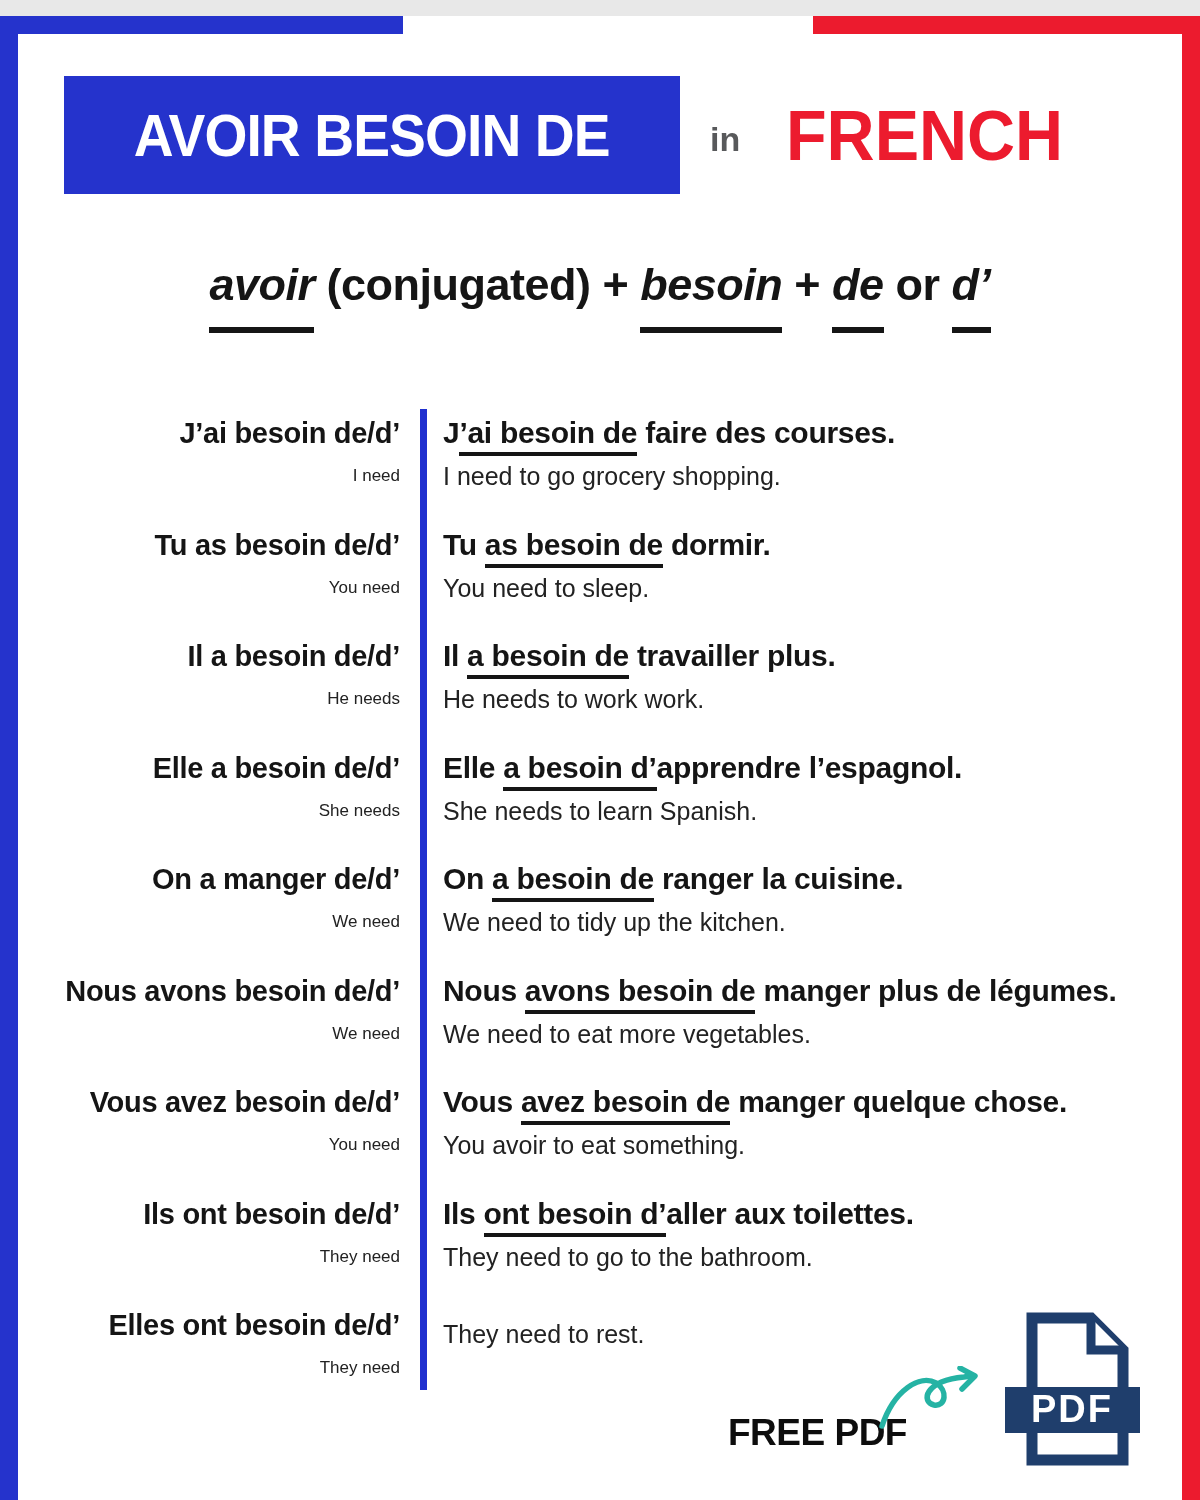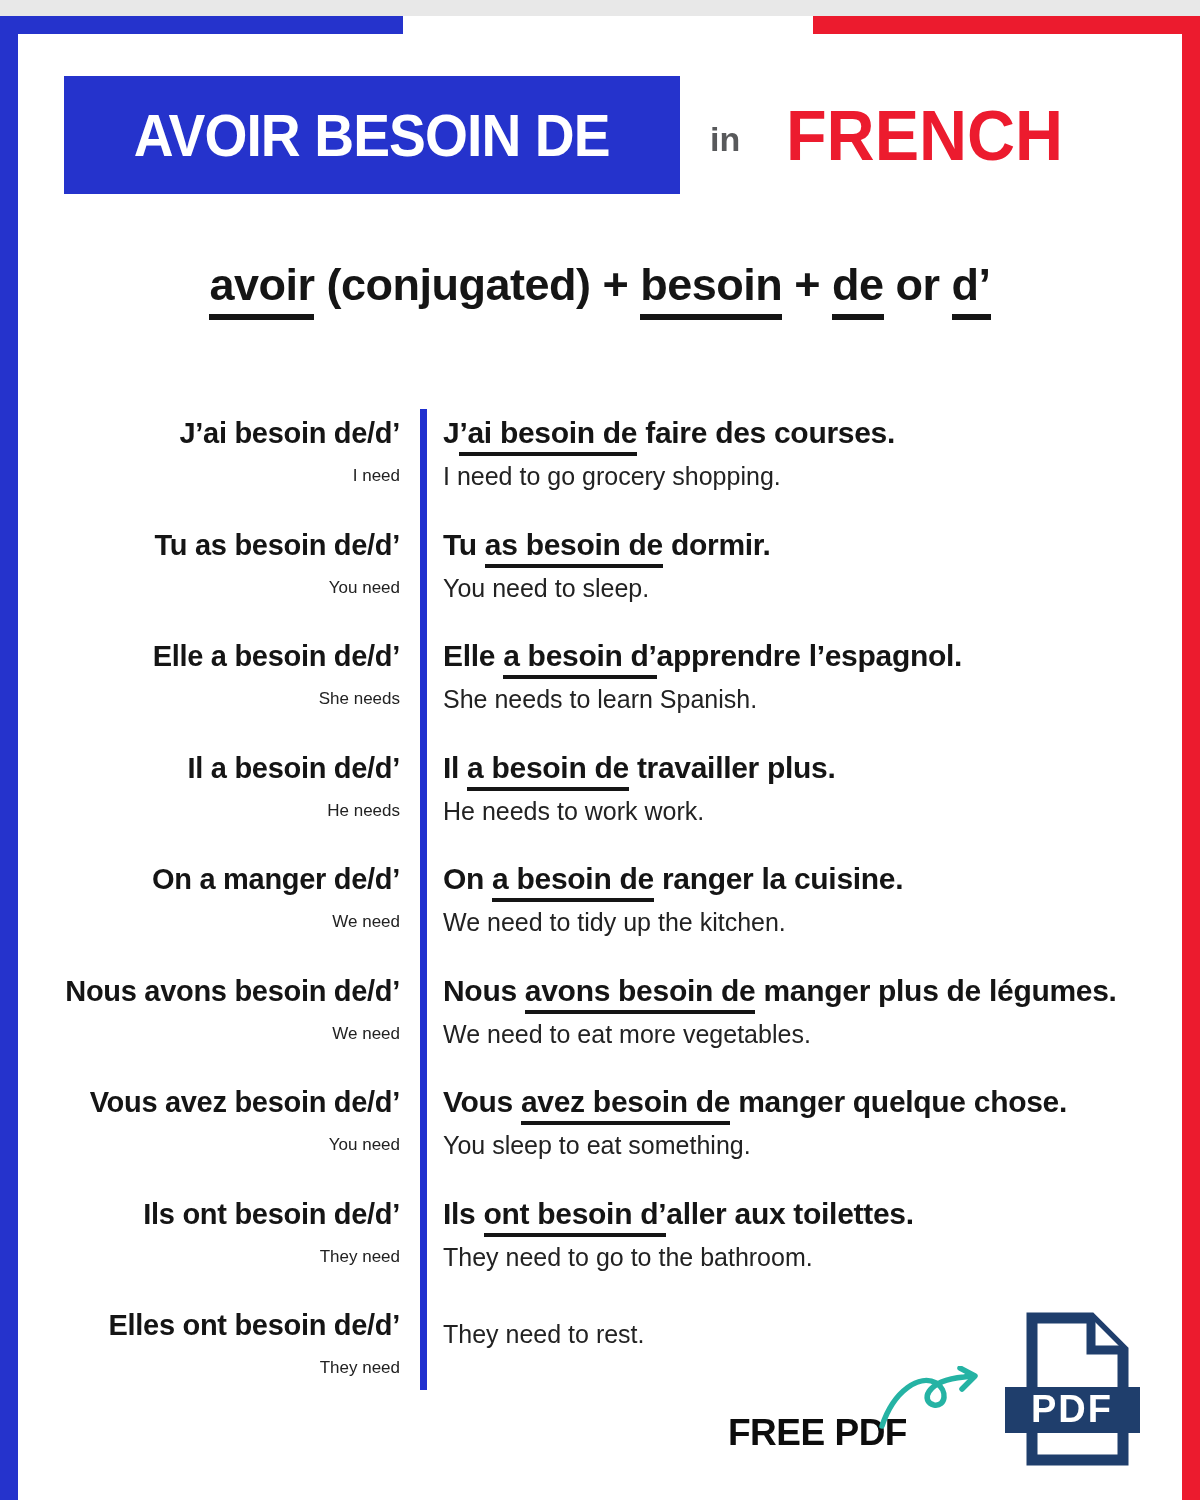--- a/index.html
+++ b/index.html
@@ -22,21 +22,21 @@
   
   .header{position:absolute;left:64px;top:60px;height:118px;display:flex;align-items:center;}
   .title-box{width:616px;height:118px;background:var(--blue);display:flex;align-items:center;justify-content:center;}
   .title-box .t{display:inline-block;color:#fff;font-weight:700;font-size:60px;letter-spacing:-1px;white-space:nowrap;transform:scaleX(.92);}
   .in-word{margin-left:30px;color:var(--gray);font-weight:700;font-size:34px;padding-top:8px;}
   .lang-word{display:inline-block;margin-left:46px;color:var(--red);font-weight:700;font-size:70px;letter-spacing:0;transform:scaleX(.95);transform-origin:left center;white-space:nowrap;padding-top:2px;}
 
   
   .formula{position:absolute;left:0;top:243px;width:1200px;text-align:center;
     font-size:45px;font-weight:700;color:var(--ink);letter-spacing:-.5px;white-space:nowrap;}
-  .formula .fu{border-bottom:6px solid var(--ink);padding-bottom:4px;}
+  .formula .fu{border-bottom:6px solid var(--ink);padding-bottom:17px;font-style:italic;}
 
   
   .divider{position:absolute;left:420px;top:393px;width:7px;height:981px;background:#2030cf;}
   .rows{position:absolute;left:0;top:400px;width:1164px;}
   .row{display:flex;height:111.5px;align-items:flex-start;}
   .cell-left{width:400px;text-align:right;}
   .cell-right{margin-left:43px;flex:1;text-align:left;}
   .form{font-size:29px;font-weight:700;color:var(--ink);line-height:34px;letter-spacing:-.3px;white-space:nowrap;}
   .meaning{font-size:17px;font-weight:400;color:var(--soft);line-height:30px;margin-top:11px;}
   .example{font-size:30px;font-weight:700;color:var(--ink);line-height:34px;letter-spacing:-.3px;white-space:nowrap;}
@@ -93,37 +93,37 @@
         <div class="meaning">You need</div>
       </div>
       <div class="cell-right">
         <div class="example"><span class="pre">Tu </span><span class="ul">as besoin de</span><span class="suf"> dormir.</span></div>
         <div class="translation">You need to sleep.</div>
       </div>
     </div>
 
     <div class="row">
       <div class="cell-left">
+        <div class="form">Il a besoin de/d’</div>
+        <div class="meaning">He needs</div>
+      </div>
+      <div class="cell-right">
+        <div class="example"><span class="pre">Il </span><span class="ul">a besoin de</span><span class="suf"> travailler plus.</span></div>
+        <div class="translation">He needs to work work.</div>
+      </div>
+    </div>
+
+    <div class="row">
+      <div class="cell-left">
         <div class="form">Elle a besoin de/d’</div>
         <div class="meaning">She needs</div>
       </div>
       <div class="cell-right">
         <div class="example"><span class="pre">Elle </span><span class="ul">a besoin d’</span><span class="suf">apprendre l’espagnol.</span></div>
         <div class="translation">She needs to learn Spanish.</div>
-      </div>
-    </div>
-
-    <div class="row">
-      <div class="cell-left">
-        <div class="form">Il a besoin de/d’</div>
-        <div class="meaning">He needs</div>
-      </div>
-      <div class="cell-right">
-        <div class="example"><span class="pre">Il </span><span class="ul">a besoin de</span><span class="suf"> travailler plus.</span></div>
-        <div class="translation">He needs to work work.</div>
       </div>
     </div>
 
     <div class="row">
       <div class="cell-left">
         <div class="form">On a manger de/d’</div>
         <div class="meaning">We need</div>
       </div>
       <div class="cell-right">
         <div class="example"><span class="pre">On </span><span class="ul">a besoin de</span><span class="suf"> ranger la cuisine.</span></div>
@@ -142,21 +142,21 @@
       </div>
     </div>
 
     <div class="row">
       <div class="cell-left">
         <div class="form">Vous avez besoin de/d’</div>
         <div class="meaning">You need</div>
       </div>
       <div class="cell-right">
         <div class="example"><span class="pre">Vous </span><span class="ul">avez besoin de</span><span class="suf"> manger quelque chose.</span></div>
-        <div class="translation">You sleep to eat something.</div>
+        <div class="translation">You avoir to eat something.</div>
       </div>
     </div>
 
     <div class="row">
       <div class="cell-left">
         <div class="form">Ils ont besoin de/d’</div>
         <div class="meaning">They need</div>
       </div>
       <div class="cell-right">
         <div class="example"><span class="pre">Ils </span><span class="ul">ont besoin d’</span><span class="suf">aller aux toilettes.</span></div>

